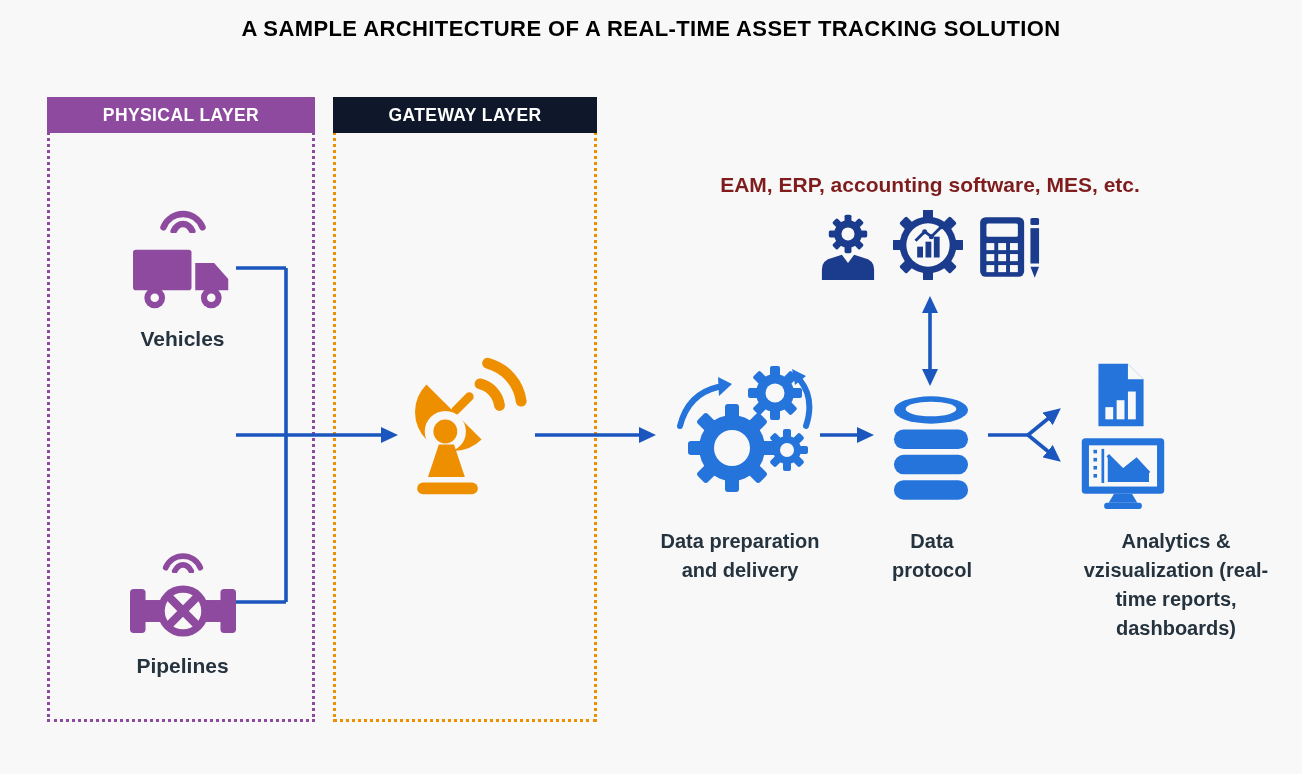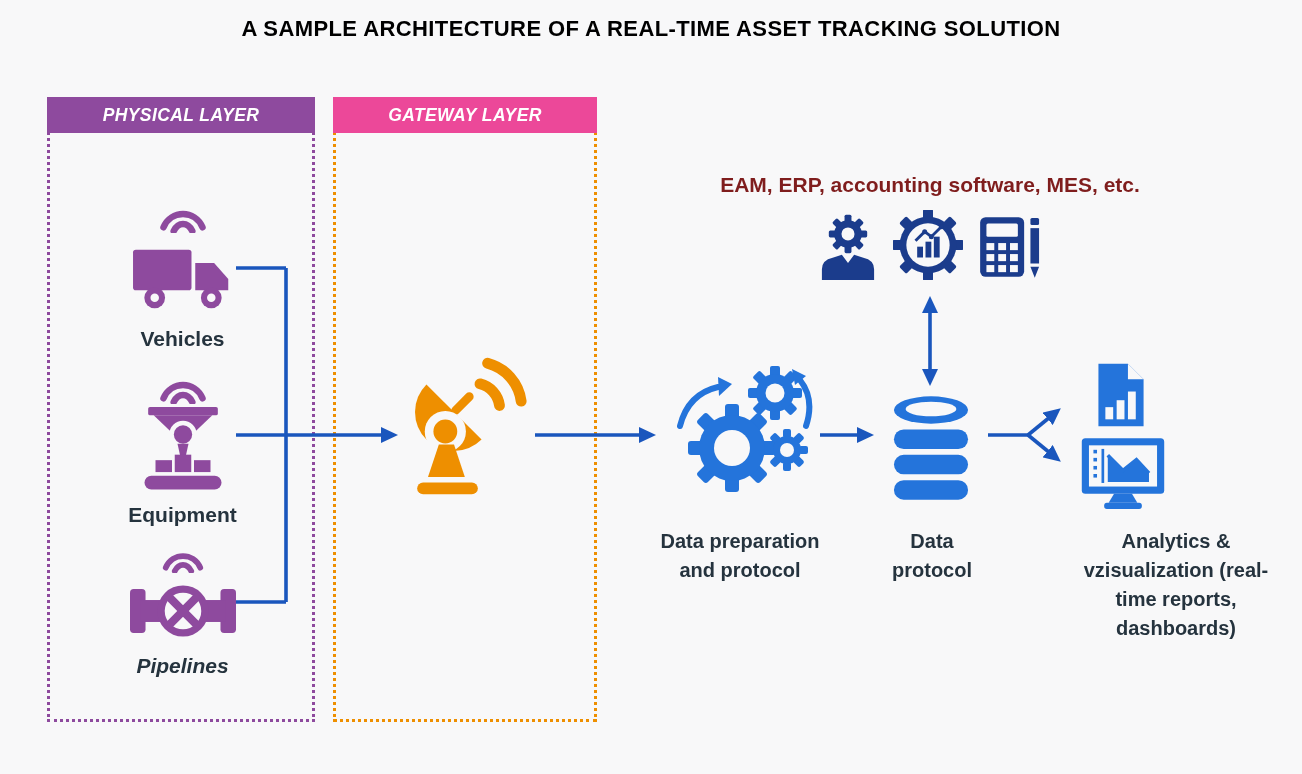--- a/index.html
+++ b/index.html
@@ -9,32 +9,32 @@
     position:relative; width:1302px; height:774px;
     background:#f8f8f9; overflow:hidden;
   }
   .title {
     position:absolute; top:16px; left:0; width:1302px;
     text-align:center; font-size:22px; font-weight:bold;
     color:#000000; letter-spacing:.4px;
   }
   .layer-box {
     position:absolute; top:97px; height:625px;
-    border-left:3px dotted; border-right:3px dotted; border-bottom:3px dotted;font-style:italic;
+    border-left:3px dotted; border-right:3px dotted; border-bottom:3px dotted;
   }
   .layer-box.physical { left:47px;  width:268px; border-color:#8e4a9e; }
   .layer-box.gateway  { left:333px; width:264px; border-color:#ee8f00; }
   .layer-box.platform { left:617px; width:623px; border-color:#2176d2; }
   .layer-header {
     position:absolute; top:-0px; left:-3px; right:-3px; height:36px;
     line-height:36px; text-align:center; color:#ffffff;
     font-size:17.5px; font-weight:bold; letter-spacing:.4px;
   }
   .layer-header.physical { background:#8e4a9e; }
-  .layer-header.gateway  { background:#ec4899; }
+  .layer-header.gateway  { background:#0f172a; }
   .layer-header.platform { background:#2176d2; }
   .asset { position:absolute; display:flex; flex-direction:column; align-items:center; }
   .asset-label { font-size:21px; font-weight:bold; color:#25333e; margin-top:8px; }
   .caption {
     position:absolute; text-align:center; font-size:20px; font-weight:bold;
     color:#25333e; line-height:1.45;
   }
   .integrations {
     position:absolute; left:660px; top:173px; width:540px; text-align:center;
     font-size:21px; font-weight:bold; color:#7f1d1d;
@@ -73,44 +73,22 @@
         <path d="M68 19 H88 L103 36 V48 H68 Z"></path>
         <circle cx="25" cy="56" r="11"></circle>
         <circle cx="85" cy="56" r="11"></circle>
       </g>
       <circle cx="25" cy="56" r="4.5" fill="#f8f8f9"></circle>
       <circle cx="85" cy="56" r="4.5" fill="#f8f8f9"></circle>
     </svg>
     <div class="asset-label">Vehicles</div>
   </div>
 
-  <div class="asset" style="left:95px; top:374px; width:175px;">
-    <svg width="52" height="30" viewBox="0 0 56 32">
-      <path d="M7 26 C15 7 41 7 49 26" stroke="#8e4a9e" stroke-width="7" fill="none" stroke-linecap="round"></path>
-      <path d="M18 30 C23 20 33 20 38 30" stroke="#8e4a9e" stroke-width="7" fill="none" stroke-linecap="round"></path>
-    </svg>
-    <svg width="92" height="88" viewBox="0 0 100 96" style="margin-top:3px">
-      <g fill="#8e4a9e">
-        <rect x="12" y="0" width="76" height="9" rx="2"></rect>
-        <polygon points="18,9 82,9 62,28 38,28"></polygon>
-      </g>
-      <circle cx="50" cy="30" r="15" fill="#f8f8f9"></circle>
-      <g fill="#8e4a9e">
-        <circle cx="50" cy="30" r="10"></circle>
-        <polygon points="44,40 56,40 52,58 48,58"></polygon>
-        <rect x="20" y="58" width="18" height="13"></rect>
-        <rect x="62" y="58" width="18" height="13"></rect>
-        <rect x="41" y="52" width="18" height="19"></rect>
-        <rect x="8" y="75" width="84" height="15" rx="7.5"></rect>
-      </g>
-    </svg>
-    <div class="asset-label">Equipment</div>
-  </div>
-
-  <div class="asset" style="left:95px; top:546px; width:175px;font-style:italic;">
+
+  <div class="asset" style="left:95px; top:546px; width:175px;">
     <svg width="46" height="27" viewBox="0 0 56 32">
       <path d="M7 26 C15 7 41 7 49 26" stroke="#8e4a9e" stroke-width="7" fill="none" stroke-linecap="round"></path>
       <path d="M18 30 C23 20 33 20 38 30" stroke="#8e4a9e" stroke-width="7" fill="none" stroke-linecap="round"></path>
     </svg>
     <svg width="106" height="70" viewBox="0 0 116 76" style="margin-top:3px">
       <g fill="#8e4a9e">
         <rect x="0" y="14" width="17" height="48" rx="4"></rect>
         <rect x="99" y="14" width="17" height="48" rx="4"></rect>
         <rect x="12" y="26" width="92" height="24"></rect>
         <circle cx="58" cy="38" r="28"></circle>
@@ -281,21 +259,21 @@
       <rect x="15" y="33" width="4" height="4"></rect>
         <rect x="15" y="42" width="4" height="4"></rect>
       <rect x="24" y="14" width="3" height="38"></rect>
       <polygon points="31,21 48,38 63,26 77,41 77,51 31,51"></polygon>
     </g>
     <polyline points="31,21 48,38 63,26 77,41" stroke="#2474db" stroke-width="4" fill="none"></polyline>
     <polygon points="38,64 58,64 64,74 32,74" fill="#2474db"></polygon>
     <rect x="27" y="74" width="42" height="7" rx="3" fill="#2474db"></rect>
   </svg>
 
-  <div class="caption" style="left:655px; top:527px; width:170px;">Data preparation and protocol</div>
+  <div class="caption" style="left:655px; top:527px; width:170px;">Data preparation and delivery</div>
   <div class="caption" style="left:872px; top:527px; width:120px;">Data protocol</div>
   <div class="caption" style="left:1080px; top:527px; width:192px;">Analytics &amp; vzisualization (real-time reports, dashboards)</div>
 
   <svg class="overlay" width="1302" height="774">
     <defs>
       <marker id="ah" markerUnits="userSpaceOnUse" markerWidth="18" markerHeight="16" refX="3" refY="8" orient="auto-start-reverse">
         <path d="M0 0 L17 8 L0 16 Z" fill="#1a56bd"></path>
       </marker>
     </defs>
     <g stroke="#1a56bd" stroke-width="3.6" fill="none">

